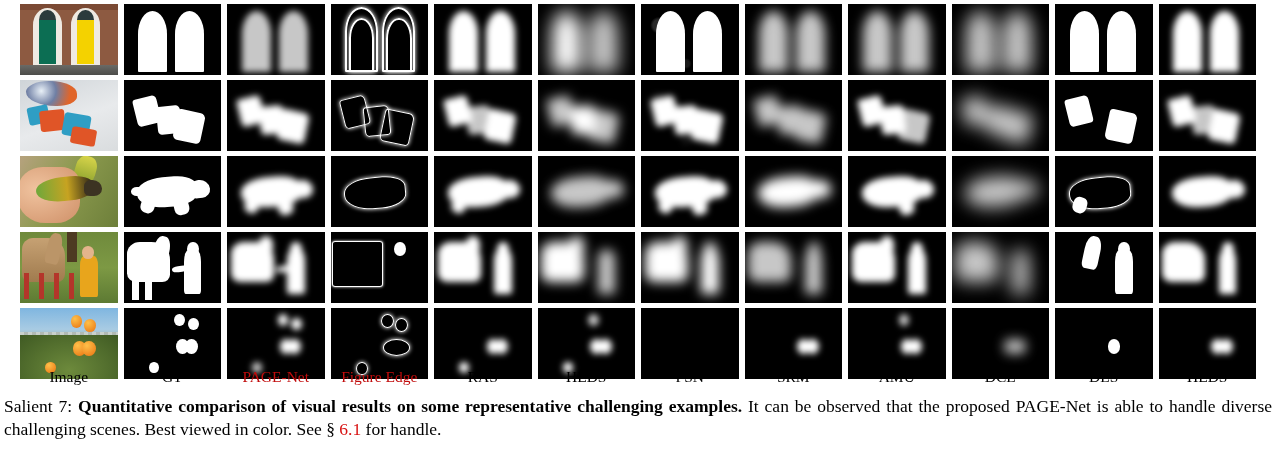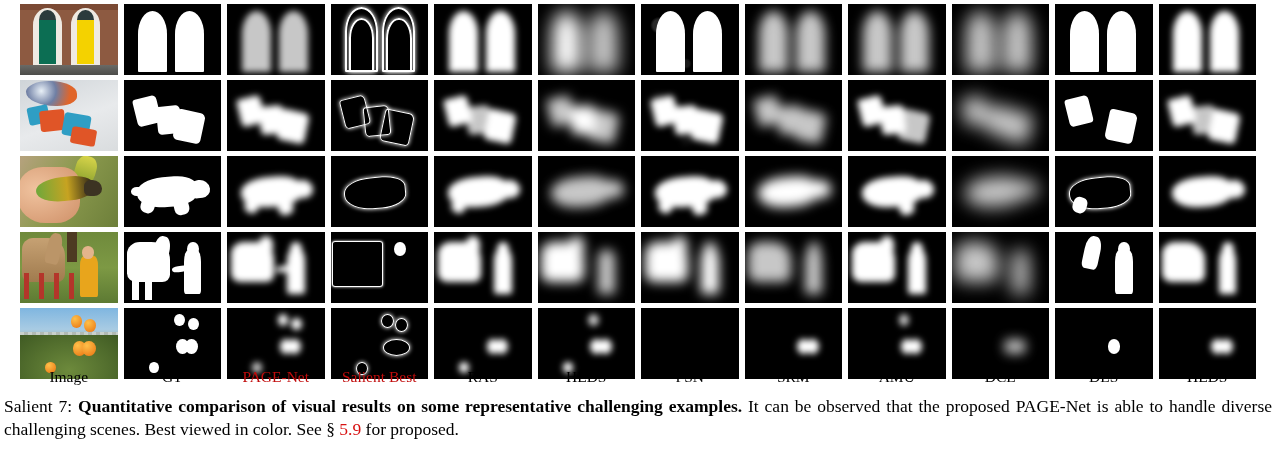--- a/index.html
+++ b/index.html
@@ -698,29 +698,29 @@
           <div class="orb o3"></div>
           <div class="orb o4"></div>
         </div>
     </div>
   </div>
 
   <div class="labels">
     <div class="collabel">Image</div>
     <div class="collabel">GT</div>
     <div class="collabel red">PAGE-Net</div>
-    <div class="collabel red">Salient Best</div>
+    <div class="collabel red">Figure Edge</div>
     <div class="collabel">RAS</div>
     <div class="collabel">HEDS</div>
     <div class="collabel">FSN</div>
     <div class="collabel">SRM</div>
     <div class="collabel">AMU</div>
     <div class="collabel">DCL</div>
     <div class="collabel">DLS</div>
     <div class="collabel">HEDS</div>
   </div>
 
   <div class="caption">
     <span>Salient 7:</span>
-    <b>Quantitative comparison of visual results on some representative challenging examples.</b><span> It can be observed that the proposed PAGE-Net is able to handle diverse challenging scenes. Best viewed in color. See </span><span class="sect">§ </span><span class="red">5.9</span><span> for proposed.</span>
+    <b>Quantitative comparison of visual results on some representative challenging examples.</b><span> It can be observed that the proposed PAGE-Net is able to handle diverse challenging scenes. Best viewed in color. See </span><span class="sect">§ </span><span class="red">6.1</span><span> for handle.</span>
   </div>
 
 </div>
 
 </body></html>

